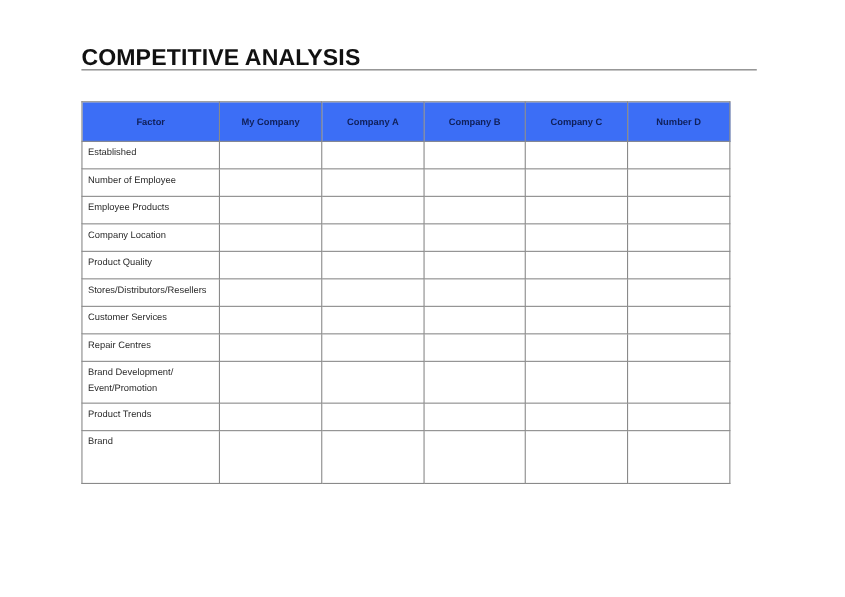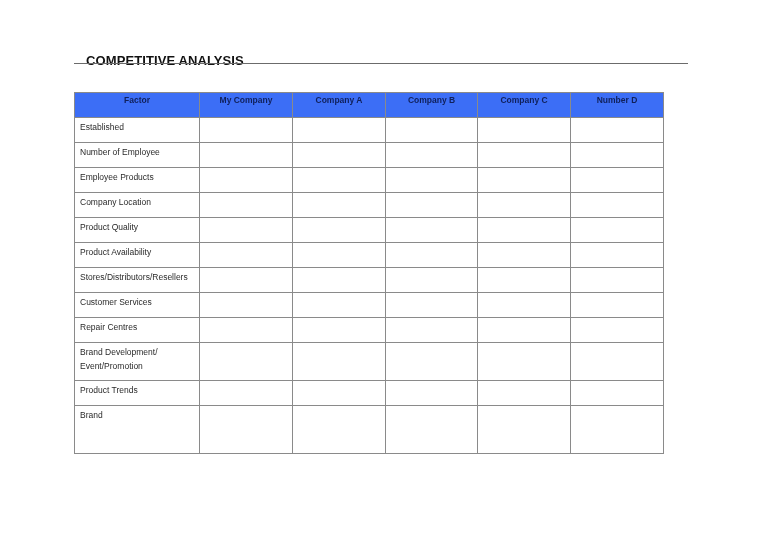--- a/index.html
+++ b/index.html
@@ -12,25 +12,25 @@
       height: 543px;
       position: relative;
       overflow: hidden;
       font-family: "Liberation Sans", "DejaVu Sans", sans-serif;
       color: #222;
     }
     .title {
       position: absolute;
       left: 74px;
       top: 41px;
-      font-size: 13px;
+      font-size: 21px;
       font-weight: bold;
       letter-spacing: 0.1px;
       color: #111;
-      margin: 12px;
+      margin: 0;
     }
     .title-rule {
       position: absolute;
       left: 74px;
       top: 63px;
       width: 614px;
       height: 0;
       border-top: 1px solid #6b6b6b;
     }
     table.analysis {
@@ -46,21 +46,21 @@
       border: 1px solid #8a8a8a;
       padding: 0;
     }
     table.analysis th {
       background: #3c6ef6;
       color: #10205a;
       font-size: 8.5px;
       font-weight: bold;
       height: 22px;
       vertical-align: top;
-      padding-top: 2px;
+      padding-top: 13px;
       text-align: center;
     }
     table.analysis td {
       height: 22px;
       font-size: 8.5px;
       color: #2a2a2a;
       vertical-align: top;
     }
     table.analysis td.factor {
       padding: 2px 0 0 5px;
@@ -129,28 +129,20 @@
     </tr>
     <tr>
       <td class="factor">Product Quality</td>
       <td></td>
       <td></td>
       <td></td>
       <td></td>
       <td></td>
     </tr>
     <tr>
-      <td class="factor">Product Availability</td>
-      <td></td>
-      <td></td>
-      <td></td>
-      <td></td>
-      <td></td>
-    </tr>
-    <tr>
       <td class="factor">Stores/Distributors/Resellers</td>
       <td></td>
       <td></td>
       <td></td>
       <td></td>
       <td></td>
     </tr>
     <tr>
       <td class="factor">Customer Services</td>
       <td></td>

